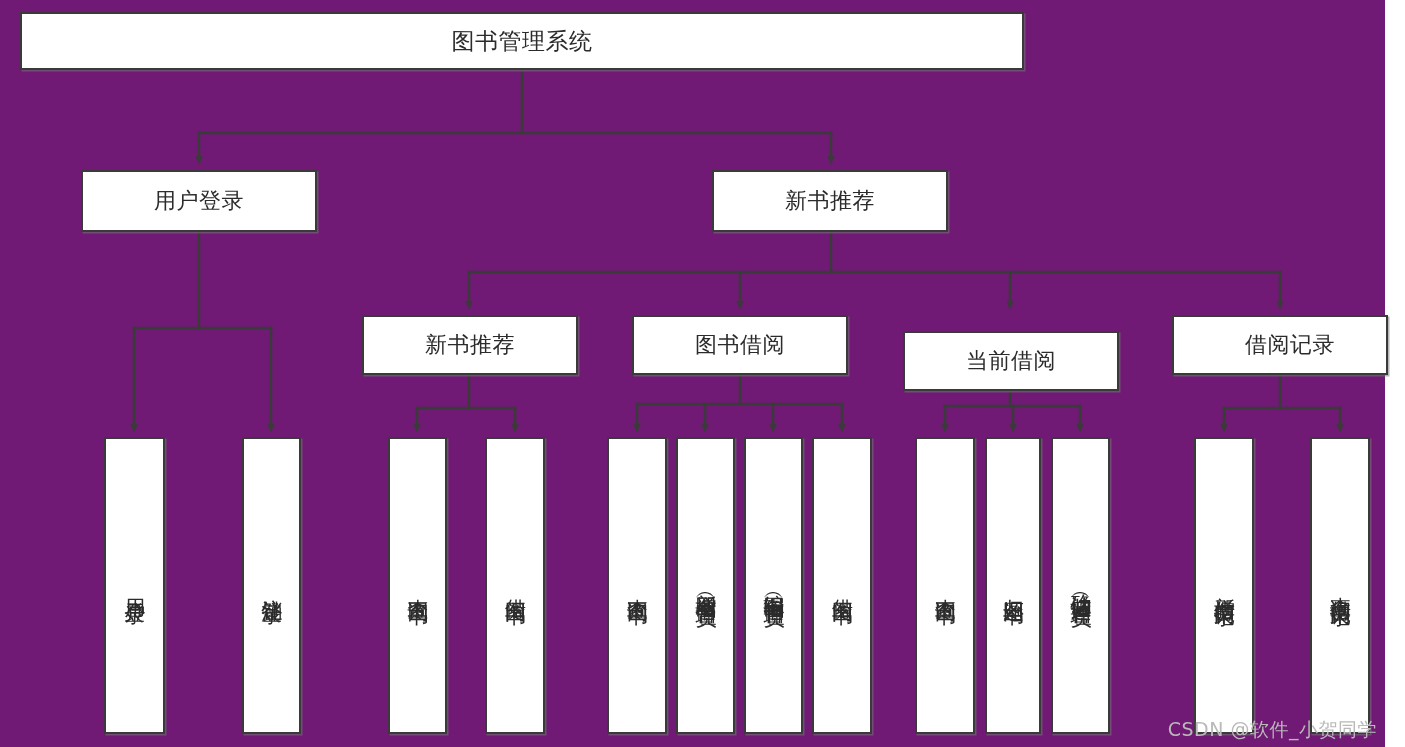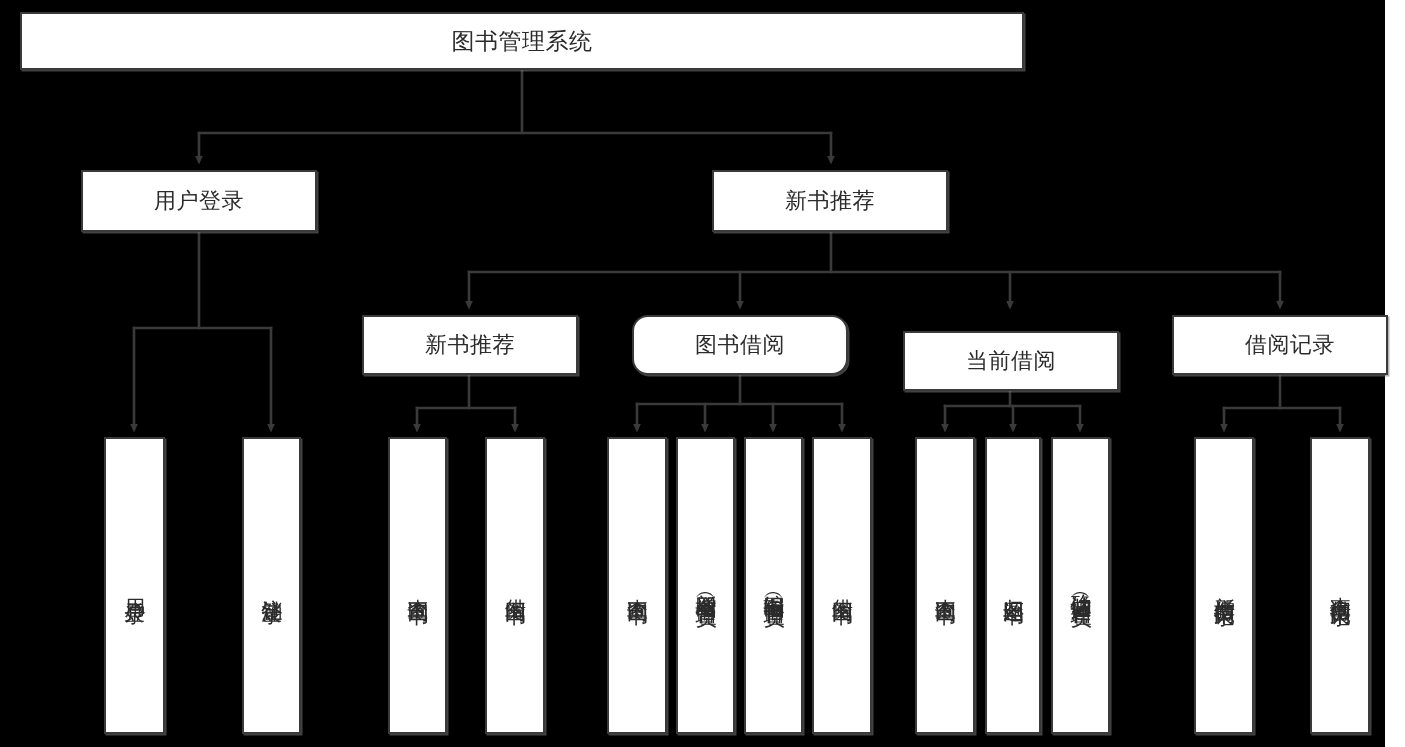--- a/index.html
+++ b/index.html
@@ -1,20 +1,20 @@
 <!DOCTYPE html>
 <html><head>
 <meta charset="utf-8">
 <style>
   html,body{margin:0;padding:0;background:#ffffff;}
   body{
     font-family:"DejaVu Sans","Liberation Sans",sans-serif;
     width:1405px;height:747px;overflow:hidden;position:relative;
   }
-  #diagram-root{position:relative;width:1385px;height:747px;background:#000000;}
+  #diagram-root{position:relative;width:1385px;height:747px;background:#701a75;}
   svg.diagram-canvas{position:absolute;left:0;top:0;width:1405px;height:747px;}
 
   .node-box{
     position:absolute;
     background:#ffffff;
     border:2.5px solid #3a3a3a;
     box-sizing:border-box;
     box-shadow:1.5px 1.5px 0 0 rgba(120,120,120,0.55);
     display:flex;align-items:center;justify-content:center;
   }
@@ -114,21 +114,21 @@
   <div class="node-box level2" style="left:81px;top:170px;width:236px;height:62px;">
     <span class="node-label">用户登录</span>
   </div>
   <div class="node-box level2" style="left:712px;top:170px;width:236px;height:62px;">
     <span class="node-label">新书推荐</span>
   </div>
 
   <div class="node-box level3" style="left:362px;top:315px;width:216px;height:60px;">
     <span class="node-label">新书推荐</span>
   </div>
-  <div class="node-box level3" style="left:632px;top:315px;width:216px;height:60px;border-radius:16px;">
+  <div class="node-box level3" style="left:632px;top:315px;width:216px;height:60px;">
     <span class="node-label">图书借阅</span>
   </div>
   <div class="node-box level3" style="left:903px;top:331px;width:216px;height:60px;">
     <span class="node-label">当前借阅</span>
   </div>
   <div class="node-box level3" style="left:1172px;top:315px;width:216px;height:60px;padding-left:20px;">
     <span class="node-label">借阅记录</span>
   </div>
 
   <div class="node-box leaf" style="left:104px;top:437px;width:61px;height:297px;">
@@ -164,14 +164,15 @@
   <div class="node-box leaf" style="left:1051px;top:437px;width:59px;height:297px;">
     <span class="node-label">确认归还（管理员）</span>
   </div>
   <div class="node-box leaf" style="left:1194px;top:437px;width:60px;height:297px;">
     <span class="node-label">新增借阅记录</span>
   </div>
   <div class="node-box leaf" style="left:1310px;top:437px;width:60px;height:297px;">
     <span class="node-label">查询借阅记录</span>
   </div>
 
+  <div class="watermark">CSDN @软件_小贺同学</div>
 
 </div>
 
 </body></html>

